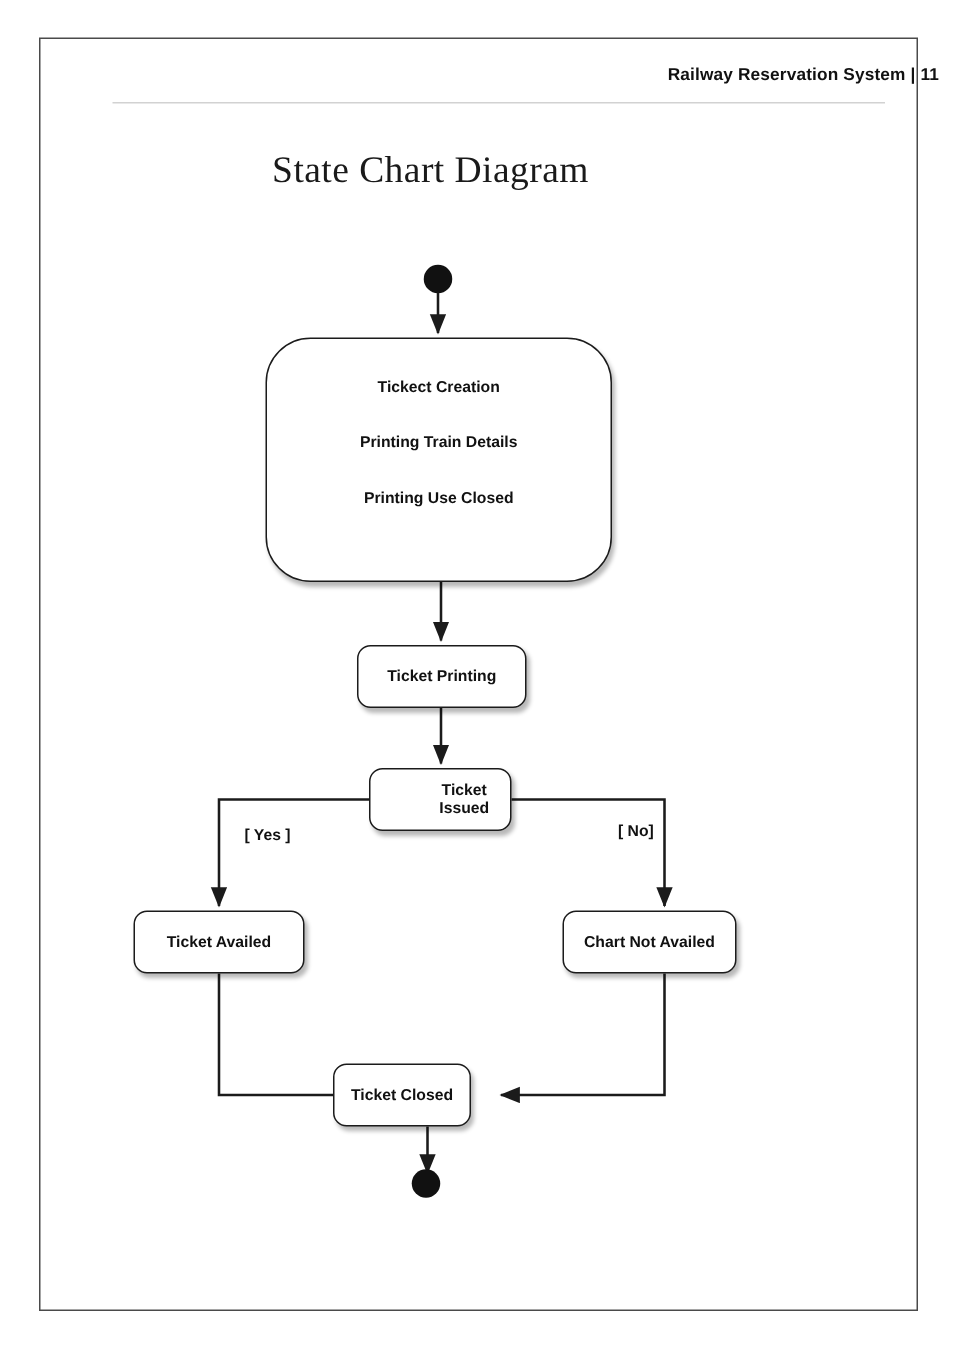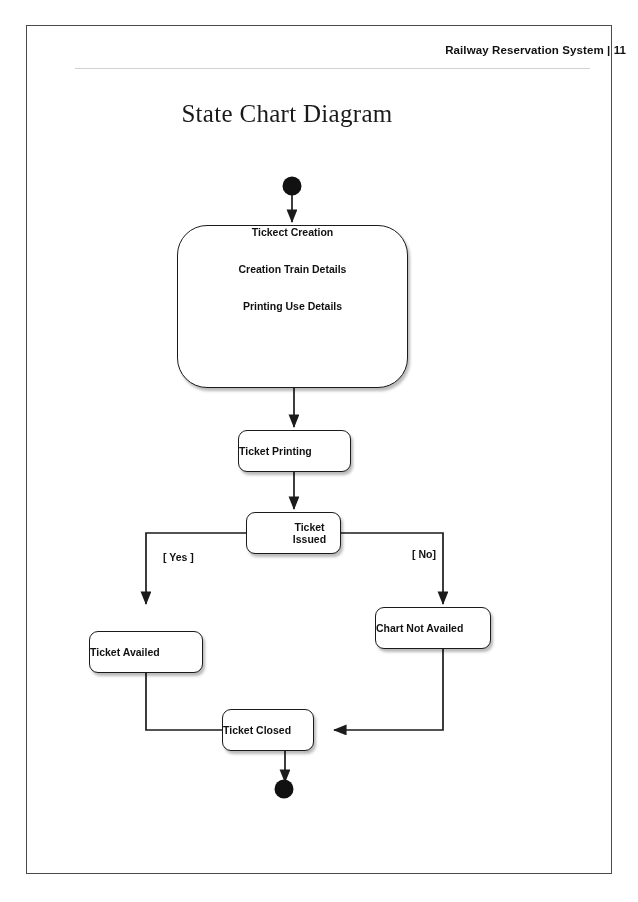--- a/index.html
+++ b/index.html
@@ -66,61 +66,61 @@
     width: 638px;
     height: 902px;
   }
   .node {
     position: absolute;
     box-sizing: border-box;
     background: #ffffff;
     border: 1.6px solid #1b1b1b;
     display: flex;
     align-items: center;
-    justify-content: flex-start;
+    justify-content: center;
     text-align: center;
     font-family: "Liberation Sans", sans-serif;
     font-size: 10.5px;
     font-weight: bold;
     color: #111111;
     box-shadow: 2px 3px 3px rgba(0,0,0,0.28);
   }
   .node.small {
     border-radius: 9px;
     height: 42px;
   }
   #node-composite {
     left: 177px;
     top: 225px;
     width: 231px;
     height: 163px;
     border-radius: 30px;
     flex-direction: column;
     justify-content: flex-start;
+    padding-top: 26px;
   }
   #node-composite .line {
     margin-bottom: 25px;
     white-space: pre;
   }
   #node-ticket-printing {
     left: 238px;
     top: 430px;
     width: 113px;
   }
   #node-ticket-issued {
     left: 246px;
     top: 512px;
     width: 95px;
     padding-left: 32px;
   }
   #node-ticket-availed {
     left: 89px;
     top: 607px;
     width: 114px;
-    margin-top: 24px;
   }
   #node-ticket-not-availed {
     left: 375px;
     top: 607px;
     width: 116px;
   }
   #node-ticket-closed {
     left: 222px;
     top: 709px;
     width: 92px;
@@ -166,22 +166,22 @@
   <path d="M146,649 L146,730 L236,730" fill="none" stroke="#1b1b1b" stroke-width="1.7" marker-end="url(#arrow)"></path>
 
   <path d="M443,649 L443,730 L334,730" fill="none" stroke="#1b1b1b" stroke-width="1.7" marker-end="url(#arrow)"></path>
 
   <line x1="285" y1="751" x2="285" y2="782" stroke="#1b1b1b" stroke-width="1.7" marker-end="url(#arrow)"></line>
   <circle cx="284" cy="789" r="9.5" fill="#111111"></circle>
 </svg>
 
 <div class="node" id="node-composite">
   <span class="line">Tickect Creation</span>
-  <span class="line">Creation Train Details</span>
-  <span class="line">Printing Use Details</span>
+  <span class="line">Printing Train Details</span>
+  <span class="line">Printing Use Closed</span>
 </div>
 
 <div class="node small" id="node-ticket-printing">
   <span>Ticket Printing</span>
 </div>
 
 <div class="node small" id="node-ticket-issued">
   <span>Ticket Issued</span>
 </div>
 

